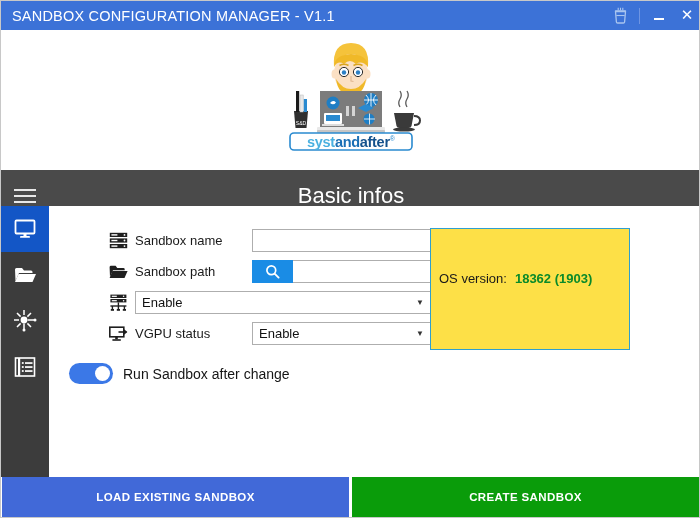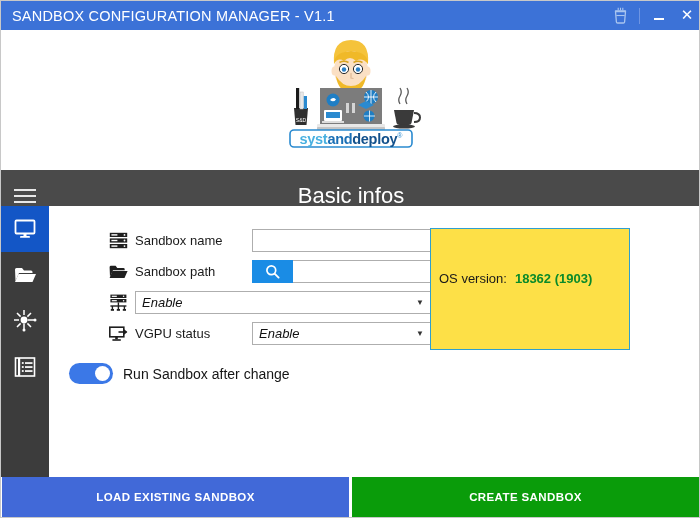--- a/index.html
+++ b/index.html
@@ -72,21 +72,21 @@
   .coffee-ico { display: block; }
 
   
   .banner {
     position: absolute;
     left: 0; top: 29px;
     width: 700px;
     height: 124px;
     background: #ffffff;
     display: flex;
-    align-items: flex-start;
+    align-items: center;
     justify-content: center;
   }
   .logo-wrap {
     width: 150px;
     height: 118px;
     position: relative;
   }
 
   
   .sectionbar {
@@ -221,21 +221,20 @@
     flex: 1 1 auto;
     height: 23px;
     border: 1px solid #aeaeae;
     background: #ffffff;
     display: flex;
     align-items: center;
     padding: 0 6px;
     box-sizing: border-box;
     cursor: pointer;
     position: relative;
-    font-style: italic;
   }
   .combo-val {
     font-size: 13px;
     color: #111;
     flex: 1 1 auto;
   }
   .combo-arrow {
     font-size: 8px;
     color: #333;
     line-height: 1;
@@ -428,21 +427,21 @@
         <path d="M138 83 q6 0 6 4.5 q0 4.5 -6 4.5" fill="none" stroke="#3a3a3a" stroke-width="2"></path>
         <ellipse cx="128" cy="96.5" rx="11" ry="2" fill="#3a3a3a"></ellipse>
         <path d="M124 74 q-2.5 -4 0 -8 q2.5 -4 0 -8" stroke="#5a5a5a" stroke-width="1.3" fill="none"></path>
         <path d="M131 74 q-2.5 -4 0 -8 q2.5 -4 0 -8" stroke="#5a5a5a" stroke-width="1.3" fill="none"></path>
 
         <rect x="14" y="100" width="122" height="17" rx="4" fill="#ffffff" stroke="#2a8ad0" stroke-width="1.6"></rect>
       </svg>
       <div style="position:absolute; left:14px; top:100px; width:122px; height:17px; display:flex; align-items:center; justify-content:center;">
         <span style="font-size:14.5px; font-weight:700; color:#49b0e0; letter-spacing:-0.3px;">syst</span>
         <span style="font-size:14.5px; font-weight:700; color:#1a6fb5; letter-spacing:-0.3px;">and</span>
-        <span style="font-size:14.5px; font-weight:700; color:#13518c; letter-spacing:-0.3px;">deploy</span>
+        <span style="font-size:14.5px; font-weight:700; color:#13518c; letter-spacing:-0.3px;">after</span>
         <span style="font-size:7px; color:#2a8ad0; align-self:flex-start; margin-top:2px;">®</span>
       </div>
     </div>
   </div>
 
   <div class="sectionbar">
     <div class="section-title">Basic infos</div>
     <div class="hamburger">
       <span></span>
       <span></span>

